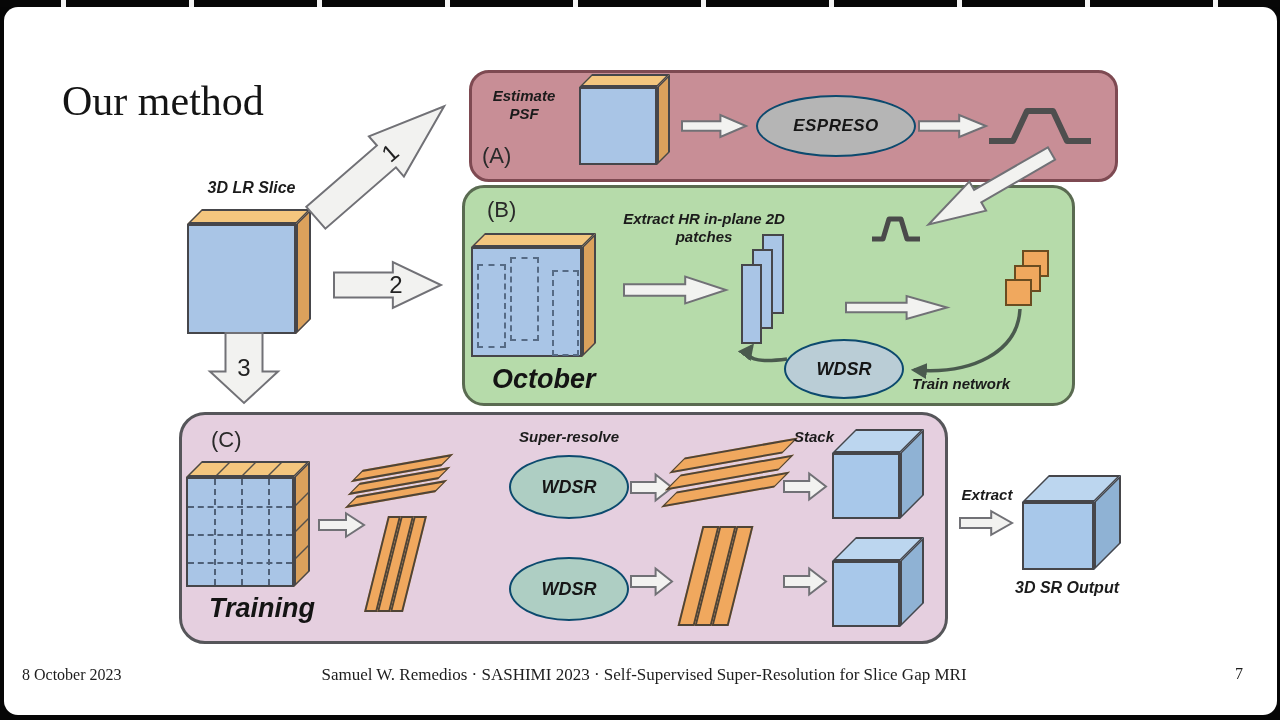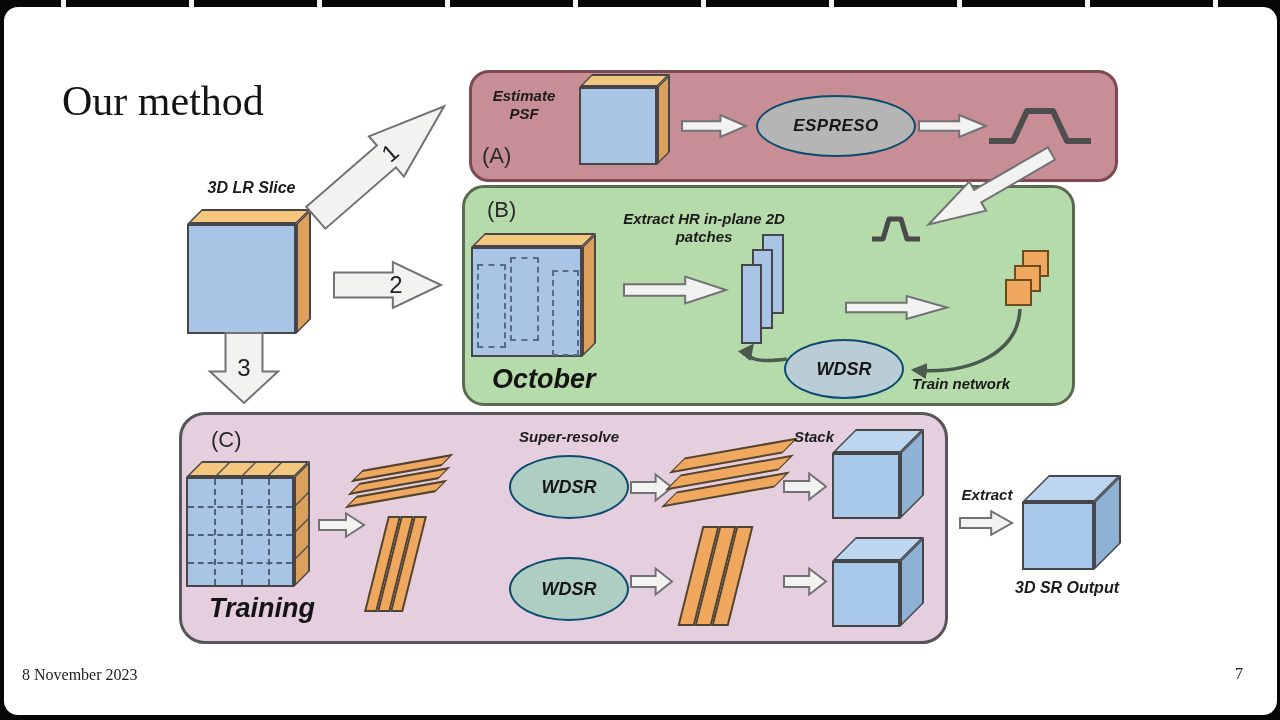--- a/index.html
+++ b/index.html
@@ -269,16 +269,17 @@
           <polygon points="0,32 60,32 60,8 100,50 60,92 60,68 0,68" fill="#f2f2f0" stroke="#717176" stroke-width="2" vector-effect="non-scaling-stroke"></polygon>
         </svg>
     </div>
     <div class="cube bluecube" style="left:1018px; top:468px; width:99px; height:95px;">
       <div class="face f-top" style="left:0; top:0; width:72px; height:27px;"></div>
       <div class="face f-side" style="left:72px; top:27px; width:27px; height:68px;"></div>
       <div class="face f-front" style="left:0; top:27px; width:72px; height:68px;"></div>
     </div>
     <div class="lbl" style="left:995px; top:571px; width:136px; font-size:16px;">3D SR Output</div>
 
-    <div class="footer-text" style="left:18px; top:659px; font-size:16px;">8 November 2023</div>
+    <div class="footer-text" style="left:18px; top:659px; font-size:16px;">8 October 2023</div>
+    <div class="footer-text" style="left:140px; top:658px; width:1000px; text-align:center; font-size:17px;">Samuel W. Remedios · SASHIMI 2023 · Self-Supervised Super-Resolution for Slice Gap MRI</div>
     <div class="footer-text" style="right:34px; top:658px; font-size:16px;">7</div>
   </div>
 </div>
 
 </body></html>

